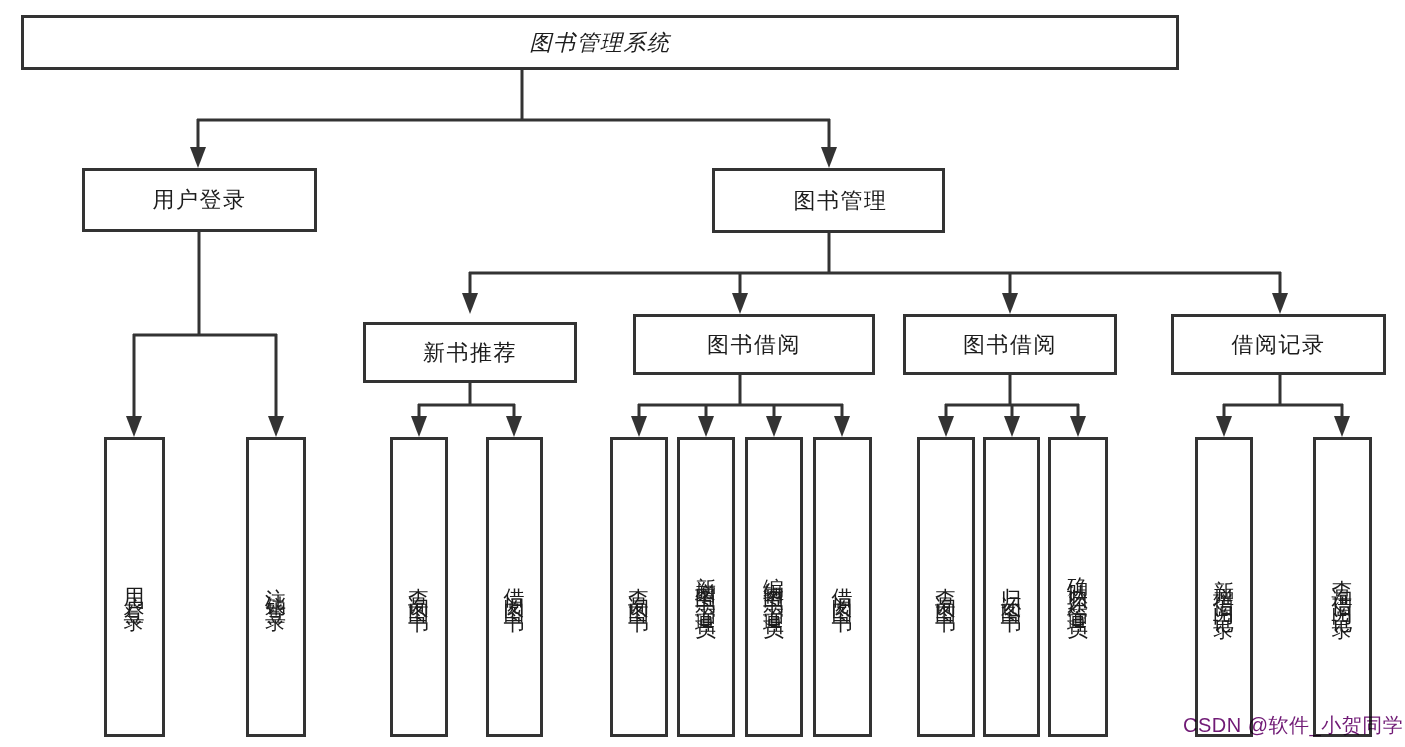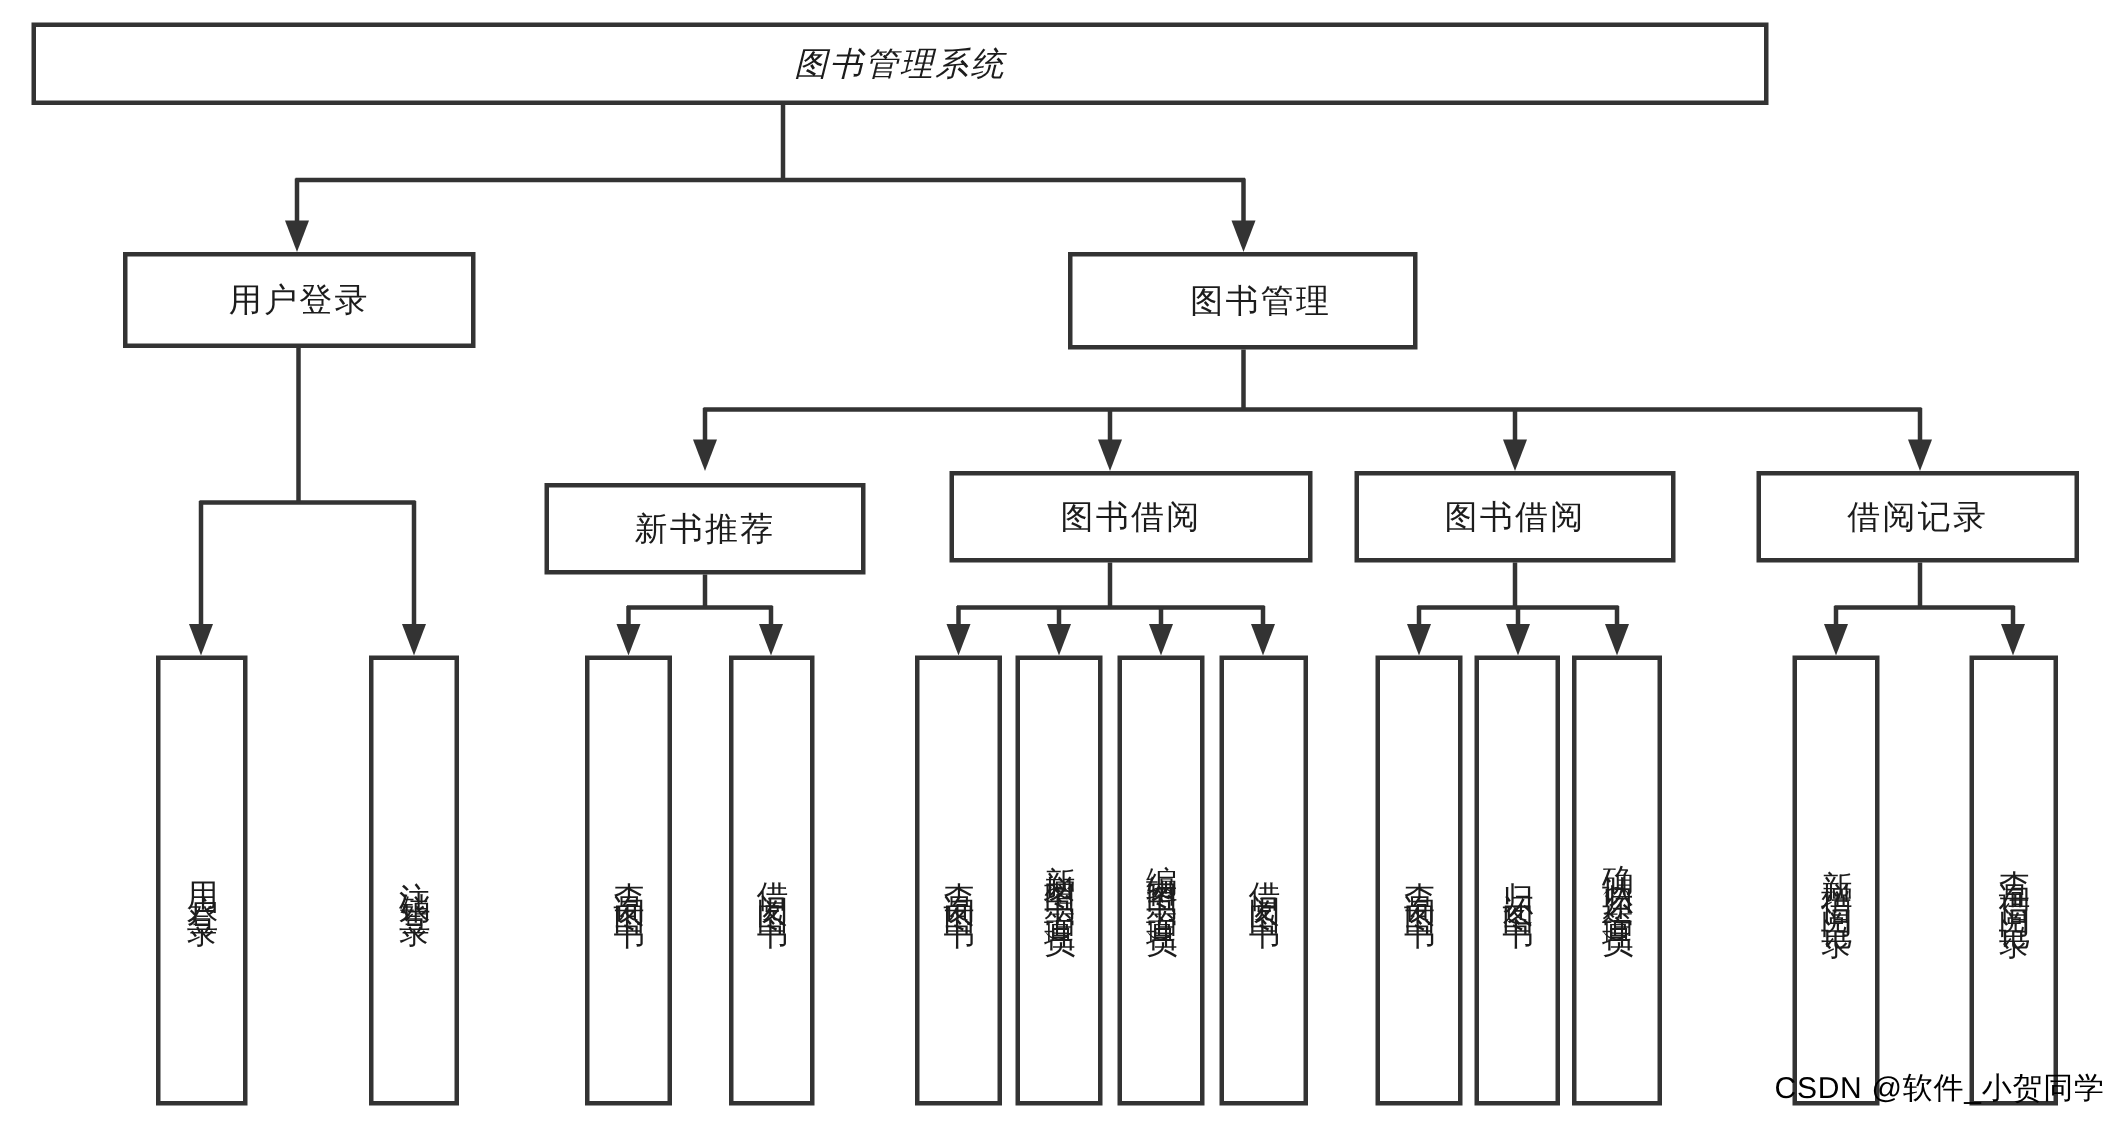--- a/index.html
+++ b/index.html
@@ -69,21 +69,21 @@
   #leaf-d2 { left: 983px;  width: 57px; }
   #leaf-d3 { left: 1048px; width: 60px; }
   #leaf-e1 { left: 1195px; width: 58px; }
   #leaf-e2 { left: 1313px; width: 59px; }
   #watermark {
     position: absolute;
     left: 1183px;
     top: 712px;
     font-size: 20px;
     letter-spacing: 0.5px;
-    color: #000000;
+    color: #701a75;
     white-space: nowrap;
     mix-blend-mode: multiply;
     z-index: 10;
   }
 </style>
 </head>
 <body>
 
 <div id="canvas">
 

